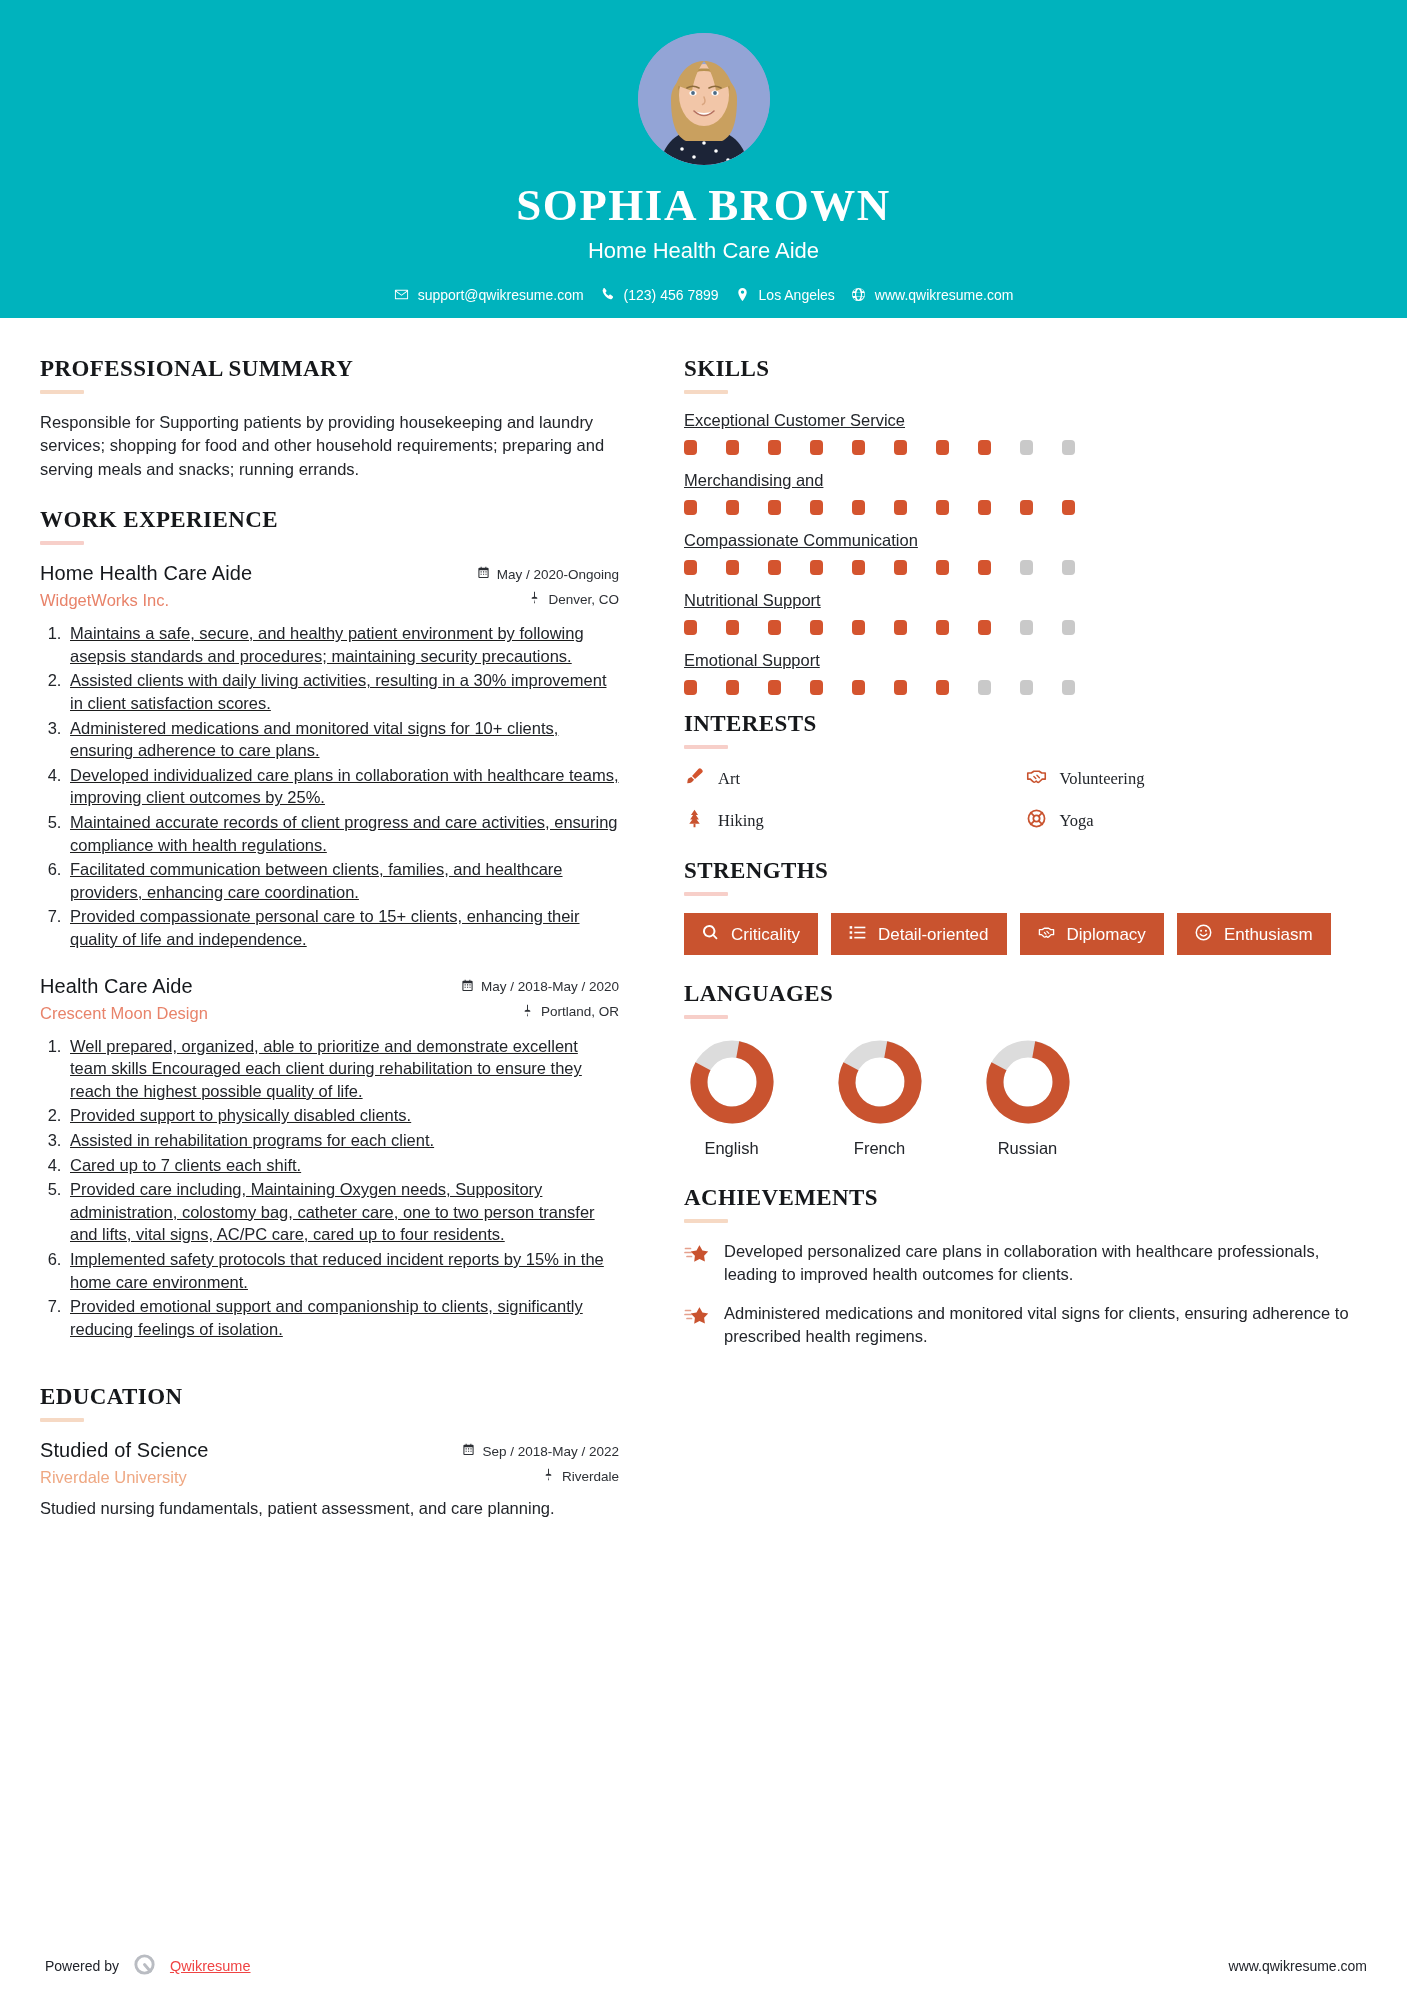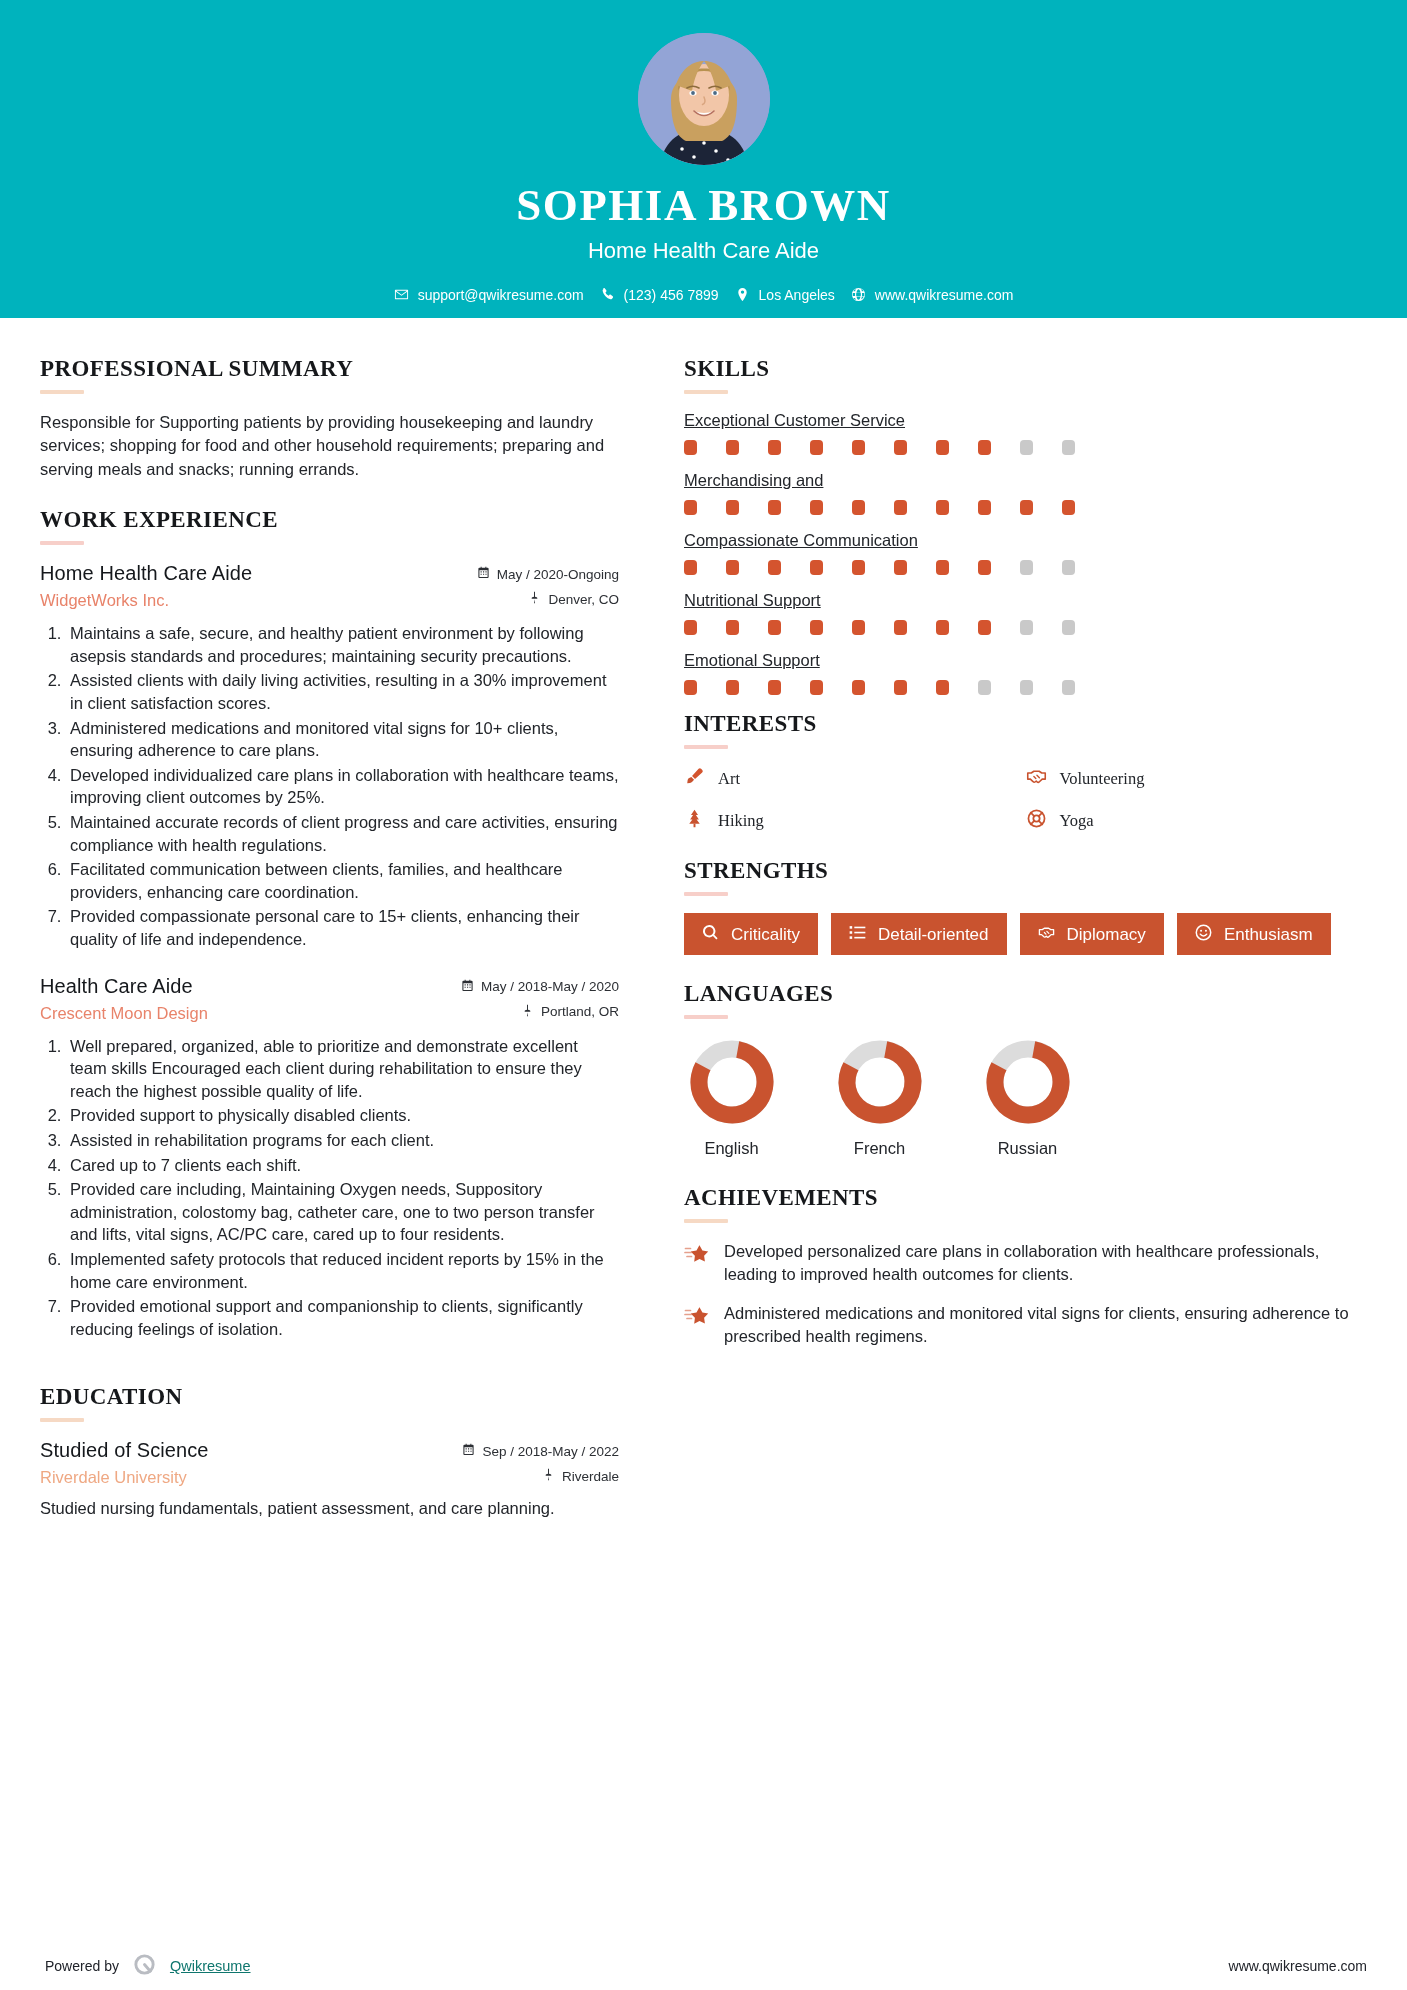--- a/index.html
+++ b/index.html
@@ -88,21 +88,21 @@
   .entry { margin-top: 6px; }
   .entry-top { display: flex; justify-content: space-between; align-items: flex-start; }
   .entry-role { font-size: 20px; color: #15181c; font-weight: 400; letter-spacing: 0.1px; }
   .entry-meta { text-align: right; padding-top: 4px; }
   .meta-line { display: flex; align-items: center; justify-content: flex-end; gap: 7px; font-size: 13.5px; color: #2c2f34; white-space: nowrap; }
   .meta-line + .meta-line { margin-top: 9px; }
   .meta-line svg { width: 13px; height: 13px; fill: #2c2f34; flex: none; }
   .entry-org { font-size: 16.5px; color: #e8836a; margin-top: 6px; }
   .entry-org.beige { color: #efa883; }
 
-  ol.bullets { margin: 12px 0 0 26px; padding: 0; }
+  ol.bullets { margin: 12px 0 0 26px; padding: 0; text-decoration: underline; }
   ol.bullets li { font-size: 16.5px; line-height: 1.37; color: #22252a; margin-bottom: 2px; padding-left: 4px; }
 
   .edu-desc { font-size: 16.5px; color: #22252a; margin-top: 10px; line-height: 1.4; }
 
   
   .skill { margin-bottom: 16px; }
   .skill-name { font-size: 16.5px; color: #22252a; margin-bottom: 10px; text-decoration: underline; }
   .dots { display: flex; gap: 29px; }
   .dot { width: 13px; height: 15px; border-radius: 4px; background: #c9c9c9; }
   .dot.on { background: #d4542e; }
@@ -138,21 +138,21 @@
   .ach-text { font-size: 16.5px; line-height: 1.37; color: #22252a; }
 
   
   .footer {
     position: absolute;
     left: 0; right: 0; bottom: 10px;
     display: flex; justify-content: space-between; align-items: center;
     padding: 0 40px 0 45px;
   }
   .powered { display: flex; align-items: center; gap: 13px; font-size: 14px; color: #20232a; }
-  .powered a { color: #0f766e; text-decoration: underline; font-size: 14.5px; }
+  .powered a { color: #ef4444; text-decoration: underline; font-size: 14.5px; }
   .powered svg { width: 25px; height: 25px; }
   .foot-url { font-size: 14px; color: #20232a; }
 </style>
 </head>
 <body>
 
 <div class="header">
   <div class="avatar">
     <svg viewBox="0 0 132 132" xmlns="http://www.w3.org/2000/svg">
       <defs>

